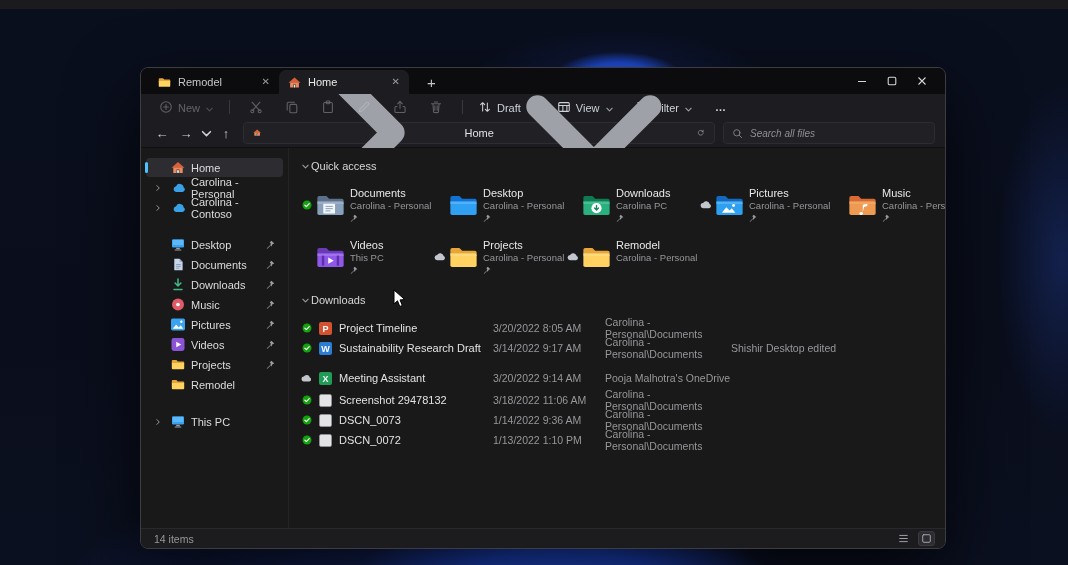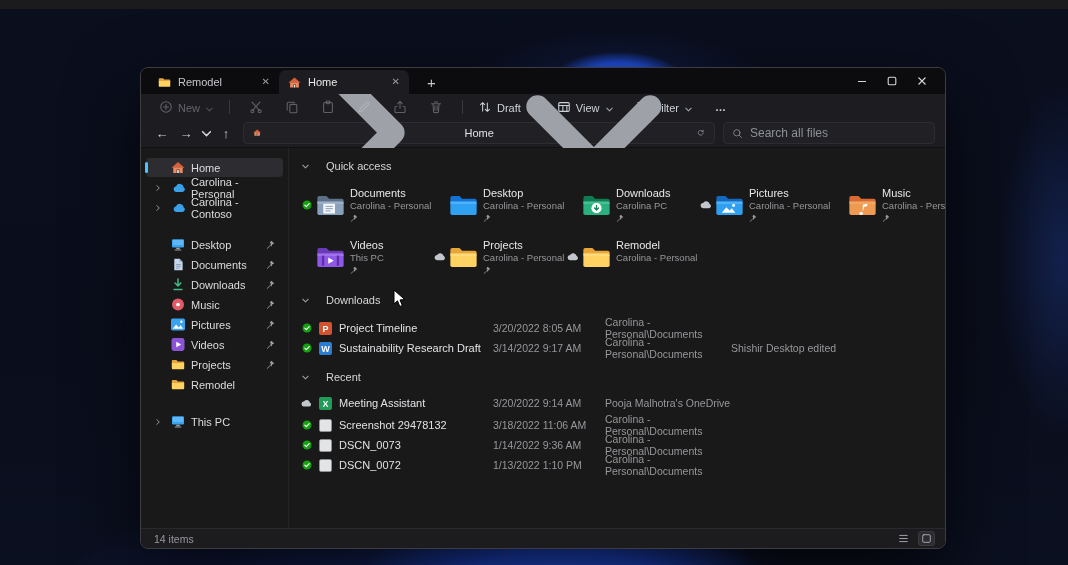--- a/index.html
+++ b/index.html
@@ -47,41 +47,41 @@
   .addressbar { height:29px; background:#1d1d21; display:flex; align-items:center; padding:0 10px; gap:2px; border-bottom:1px solid #101013; flex:none; }
   .nav-btn { width:22px; height:20px; display:flex; align-items:center; justify-content:center; color:#cfd0d4; font-size:13px; border-radius:4px; }
   .nav-btn.small { width:14px; }
   .nav-btn svg { width:13px; height:13px; }
   .crumb-box { flex:1; height:22px; margin:0 6px 0 4px; background:#202025; border:1px solid #2c2c32; border-radius:4px;
     display:flex; align-items:center; padding:0 9px; gap:6px; font-size:11px; color:#e2e2e5; }
   .crumb-box .right { margin-left:auto; display:flex; align-items:center; gap:10px; color:#b9bcc2; }
   .search-box { width:212px; height:22px; background:#202025; border:1px solid #2c2c32; border-radius:4px;
     display:flex; align-items:center; padding:0 8px; gap:7px; color:#8d9096; }
   .search-box svg { width:11px; height:11px; flex:none; }
-  .search-box input { background:transparent; border:none; outline:none; color:#c9c9cd; font-size:12px; width:100%; }
+  .search-box input { background:transparent; border:none; outline:none; color:#c9c9cd; font-size:10px; width:100%;font-style:italic; }
   .search-box input::placeholder { color:#8d9096; }
 
   
   .main { flex:1; display:flex; min-height:0; background:#191919; }
   .sidebar { width:148px; flex:none; padding-top:9px; border-right:1px solid #242427; }
   .side-item { height:19px; display:flex; align-items:center; gap:6px; padding:0 8px 0 6px; margin:1px 5px; border-radius:4px;
     font-size:11px; color:#dcdcdf; position:relative; }
   .side-item.selected { background:#2d2d31; }
   .side-item.selected::before { content:''; position:absolute; left:-1px; top:4px; bottom:4px; width:3px; border-radius:2px; background:var(--accent,#4cc2ff); }
   .side-chev { width:12px; display:flex; justify-content:center; color:#9a9da3; flex:none; }
   .side-chev svg { width:8px; height:8px; }
   .side-ico { width:15px; display:flex; justify-content:center; flex:none; }
   .side-ico svg { width:14px; height:13px; }
   .side-pin { margin-left:auto; display:flex; }
   .side-pin svg { width:9px; height:9px; }
   .side-gap { height:16px; }
 
   
   .content { flex:1; padding:9px 8px 0 12px; position:relative; min-width:0; }
-  .section-hd { display:flex; align-items:center; gap:16px; height:18px; font-size:11px; color:#d6d6d8; }
+  .section-hd { display:flex; align-items:center; gap:1px; height:18px; font-size:11px; color:#d6d6d8; }
   .section-hd svg { width:9px; height:9px; color:#9a9da3; }
 
   .qa-grid { display:grid; grid-template-columns:repeat(5,133px); row-gap:9px; margin:8px 0 13px 0; }
   .tile { display:flex; gap:3px; height:43px; }
   .tile-status { width:12px; flex:none; display:flex; align-items:center; justify-content:center; }
   .tile-status svg { width:10px; height:10px; }
   .tile-status svg.cloud { width:12px; height:9px; }
   .tile-folder { width:31px; flex:none; display:flex; align-items:center; }
   .tile-folder svg { width:29px; height:24px; }
   .tile-meta { display:flex; flex-direction:column; padding-top:4px; min-width:0; }
@@ -744,28 +744,20 @@
                 </svg>
               </span>
               <span>Sustainability Research Draft</span>
             </div>
             <div>3/14/2022 9:17 AM</div>
             <div>Carolina - Personal\Documents</div>
             <div>Shishir Desktop edited</div>
           </div>
         </div>
 
-      <div class="section-hd">
-        <span style="display:inline-flex">
-            <svg viewBox="0 0 10 10" width="100%" height="100%">
-              <path d="M2 3.6 L5 6.6 L8 3.6" fill="none" stroke="currentColor" stroke-width="1.2" stroke-linecap="round" stroke-linejoin="round"></path>
-            </svg>
-          </span>
-        <span>Recent</span>
-      </div>
       <div class="filelist" id="recent-list">
           <div class="frow">
             <div class="fname">
               <span class="fstat">
                 <svg viewBox="0 0 14 10" width="100%" height="100%" class="cloud">
                   <path d="M4 9.4 a3.1 3.1 0 0 1-.4-6.2 A4.1 4.1 0 0 1 11.2 4.5 A2.55 2.55 0 0 1 10.6 9.4 z" fill="#c3c6cc"></path>
                 </svg>
               </span>
               <span class="fico">
                 <svg viewBox="0 0 13 13" width="100%" height="100%">

